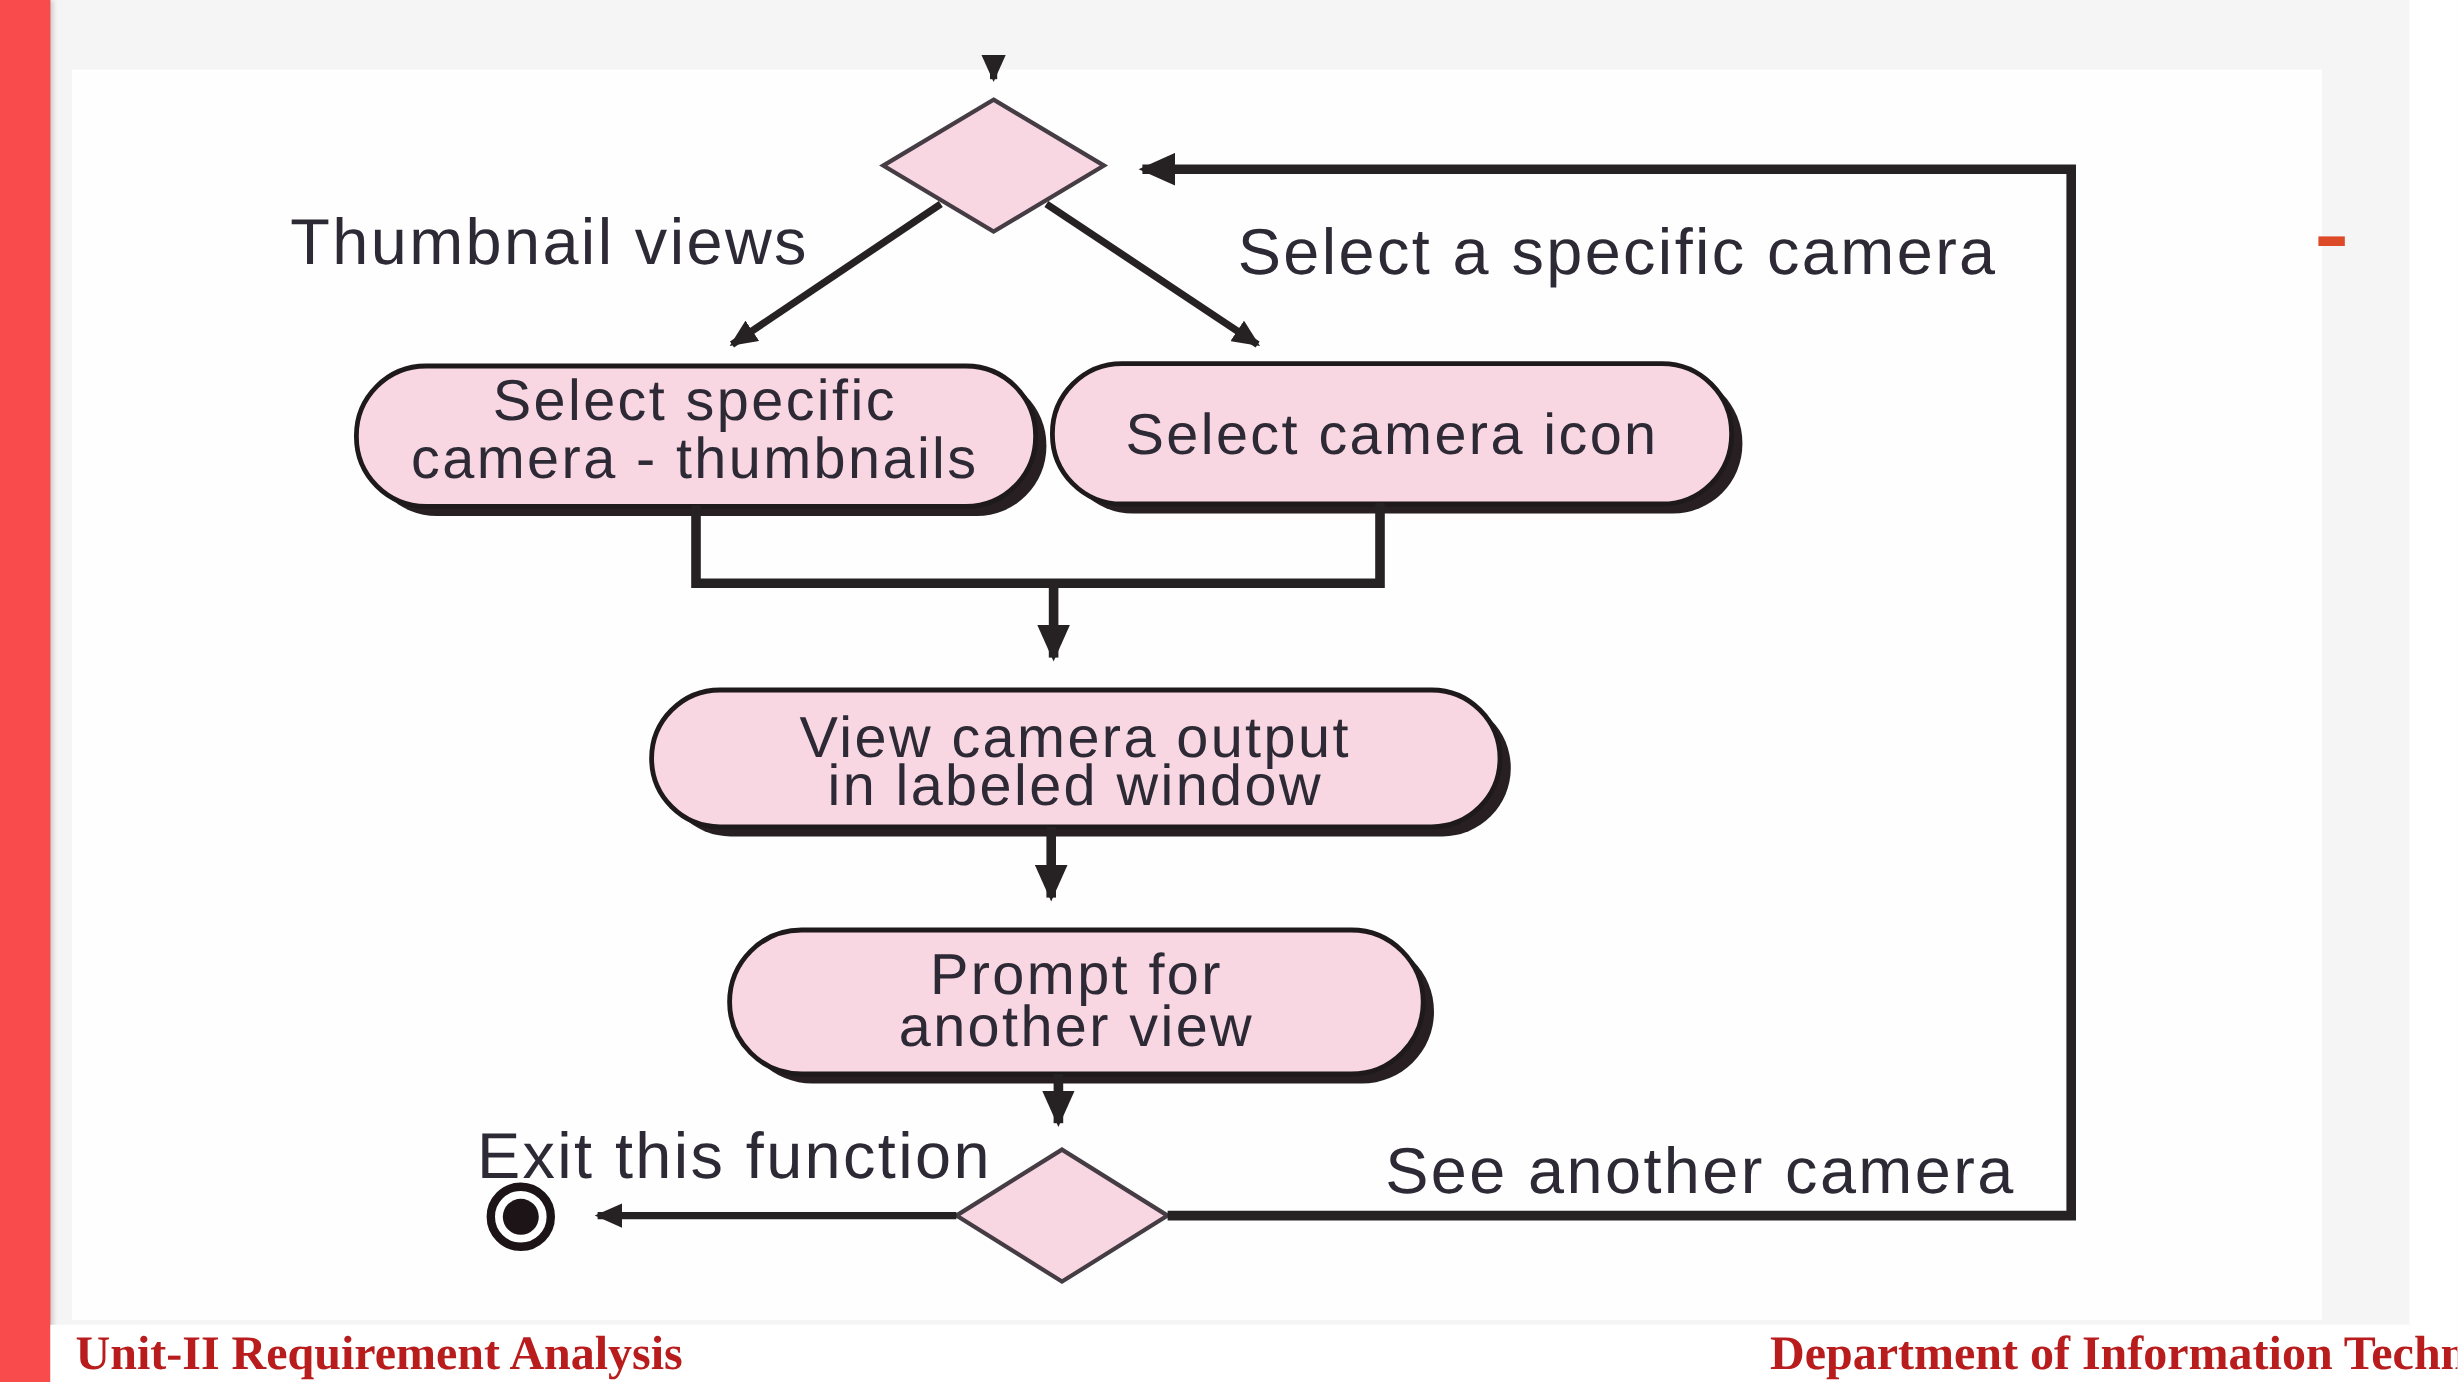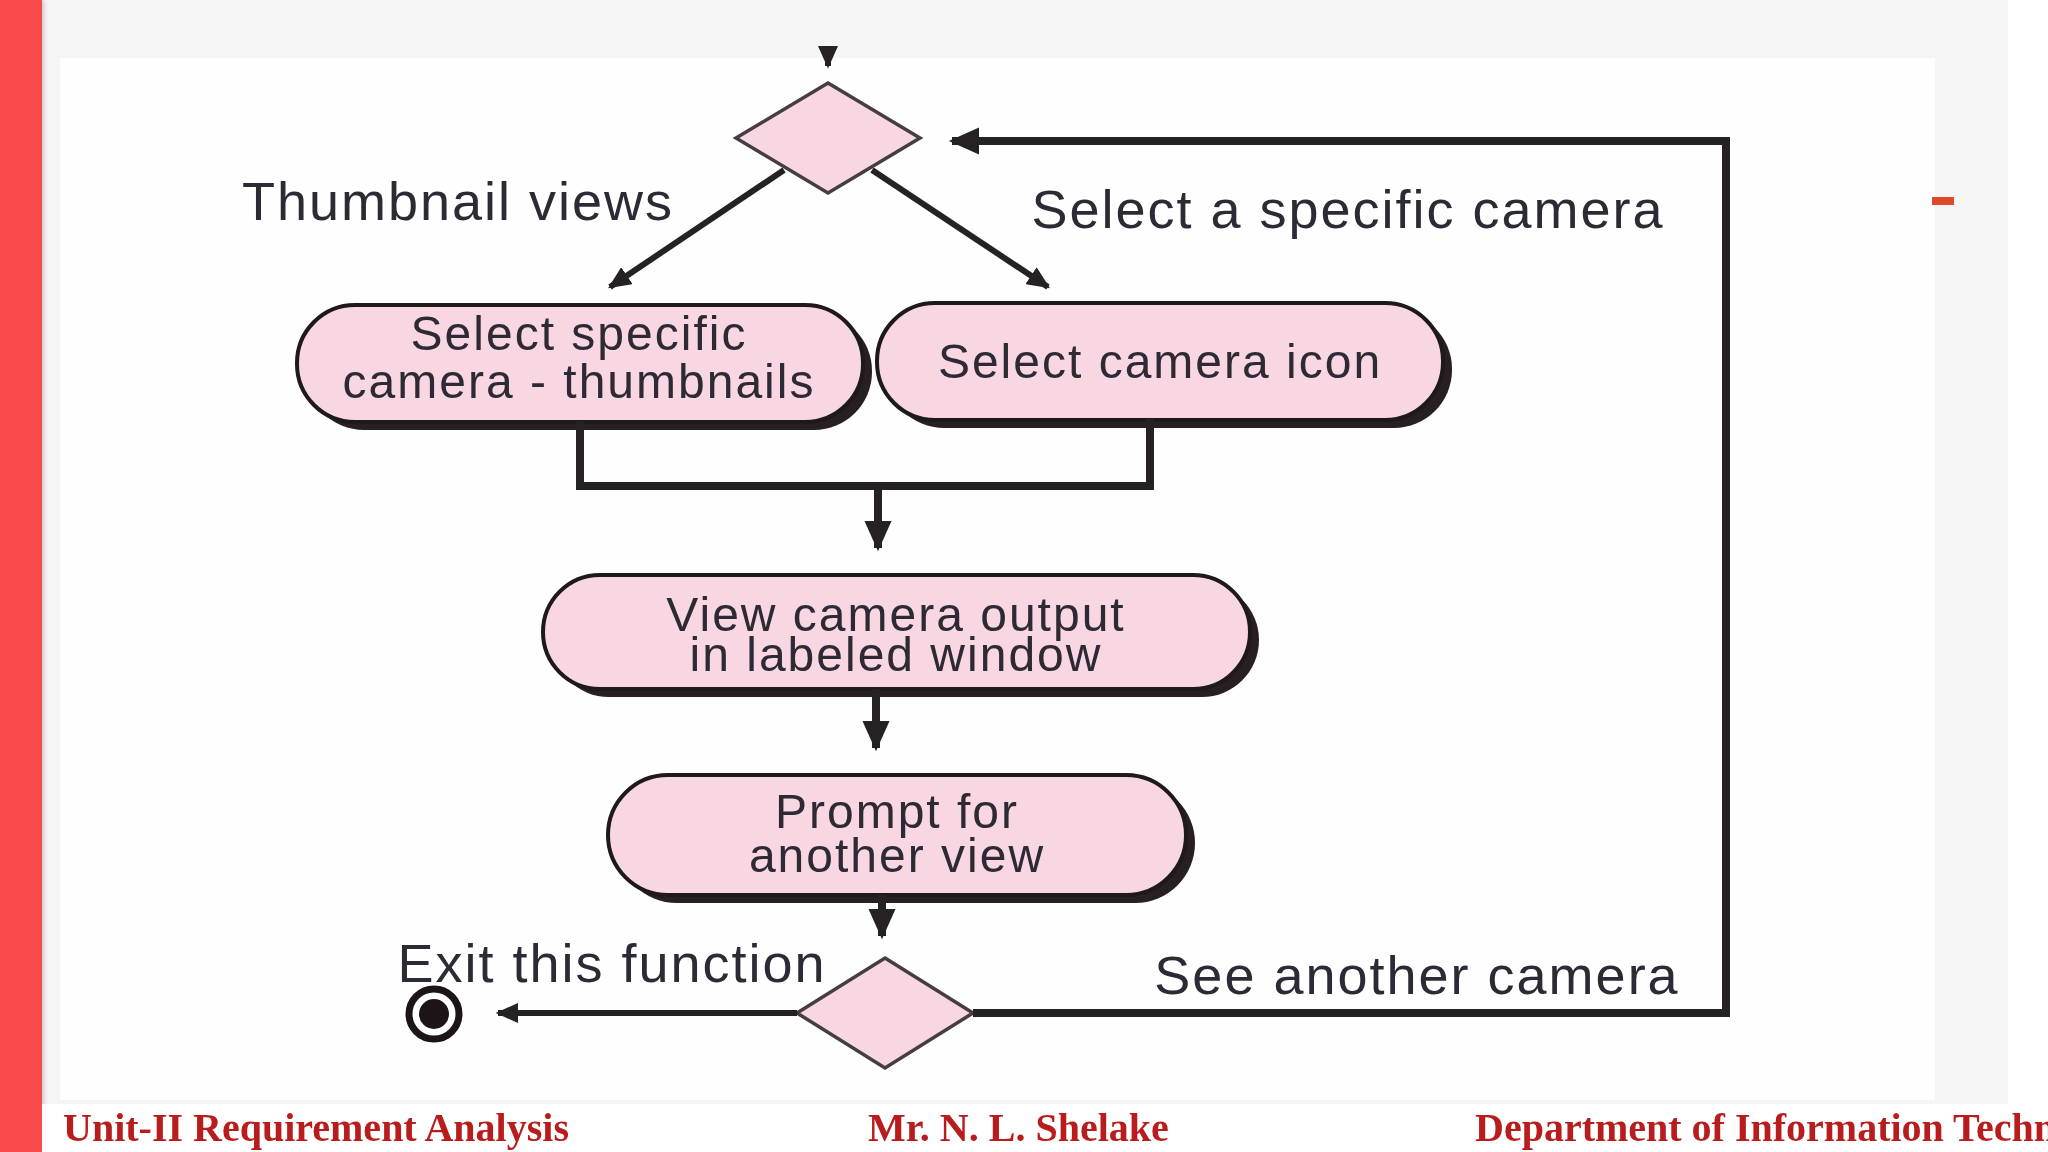--- a/index.html
+++ b/index.html
@@ -83,16 +83,15 @@
 
     <circle cx="434" cy="1014" r="25" fill="#ffffff" stroke="#1c1416" stroke-width="7"></circle>
     <circle cx="434" cy="1014" r="15" fill="#1c1416"></circle>
 
     <path class="edge" d="M973,1013 L1726,1013 L1726,141 L952,141" marker-end="url(#arrow)"></path>
     <text class="lbl" x="1417" y="994" text-anchor="middle">See another camera</text>
   </svg>
 
   <div class="footer">
     <div class="footer-text" style="left:21px;">Unit-II Requirement Analysis</div>
-    <div class="footer-text" style="left:826px;">Mr. N. L. Shelake</div>
     <div class="footer-text" style="left:1433px;">Department of Information Technology</div>
   </div>
 </div>
 
 </body></html>

